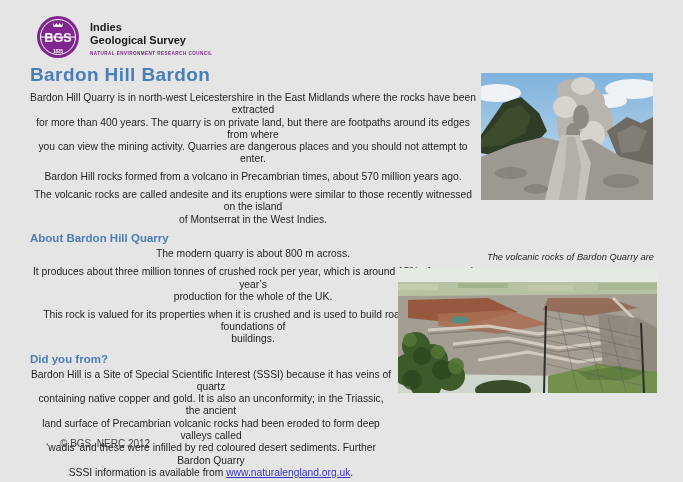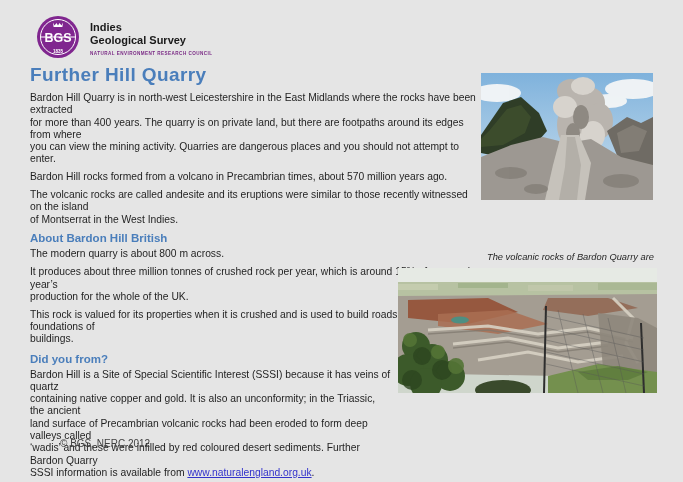--- a/index.html
+++ b/index.html
@@ -21,21 +21,21 @@
   .council-line { margin-top: 5px; font-size: 4.6px; font-weight: bold; letter-spacing: 0.45px; color: #7a2a85; }
 
   
   .left-col { position: absolute; left: 30px; top: 64px; width: 446px; }
   .doc-title {
     font-size: 19px; font-weight: bold; letter-spacing: 0.4px;
     color: #4a7ebb; line-height: 22px; margin-bottom: 6px;
   }
   .body-text {
     font-size: 10.3px; line-height: 12.3px; color: #1f1f1f;
-    margin-bottom: 5.5px; white-space: pre-line;
+    margin-bottom: 5.5px; white-space: pre-line; text-align: center;
   }
   .section-heading {
     font-size: 11.5px; font-weight: bold; color: #4a7ebb;
     line-height: 14px; margin-top: 4px; margin-bottom: 3px;
   }
   .section-heading.second { margin-top: 6px; }
   .dyk-width { width: 362px; }
   .link { color: #3333cc; text-decoration: underline; cursor: pointer; }
 
   
@@ -68,30 +68,30 @@
       <text x="22" y="37.5" font-size="4.6" font-weight="bold" fill="#ffffff" text-anchor="middle" font-family="'Liberation Sans',sans-serif">1835</text>
     </svg>
     <div class="brand">
       <div class="brand-line">Indies</div>
       <div class="brand-line">Geological Survey</div>
       <div class="council-line">NATURAL ENVIRONMENT RESEARCH COUNCIL</div>
     </div>
   </div>
 
   <div class="left-col">
-    <div class="doc-title">Further Hill Quarry</div>
+    <div class="doc-title">Bardon Hill Bardon</div>
 
     <p class="body-text">Bardon Hill Quarry is in north-west Leicestershire in the East Midlands where the rocks have been extracted
 for more than 400 years. The quarry is on private land, but there are footpaths around its edges from where
 you can view the mining activity. Quarries are dangerous places and you should not attempt to enter.</p>
     <p class="body-text">Bardon Hill rocks formed from a volcano in Precambrian times, about 570 million years ago.</p>
     <p class="body-text">The volcanic rocks are called andesite and its eruptions were similar to those recently witnessed on the island
 of Montserrat in the West Indies.</p>
 
-    <div class="section-heading">About Bardon Hill British</div>
+    <div class="section-heading">About Bardon Hill Quarry</div>
     <p class="body-text">The modern quarry is about 800 m across.</p>
     <p class="body-text">It produces about three million tonnes of crushed rock per year, which is around 15% of a normal year’s
 production for the whole of the UK.</p>
     <p class="body-text">This rock is valued for its properties when it is crushed and is used to build roads and for the foundations of
 buildings.</p>
 
     <div class="section-heading second">Did you from?</div>
     <p class="body-text dyk-width"><span>Bardon Hill is a Site of Special Scientific Interest (SSSI) because it has veins of quartz
 containing native copper and gold. It is also an unconformity; in the Triassic, the ancient
 land surface of Precambrian volcanic rocks had been eroded to form deep valleys called

